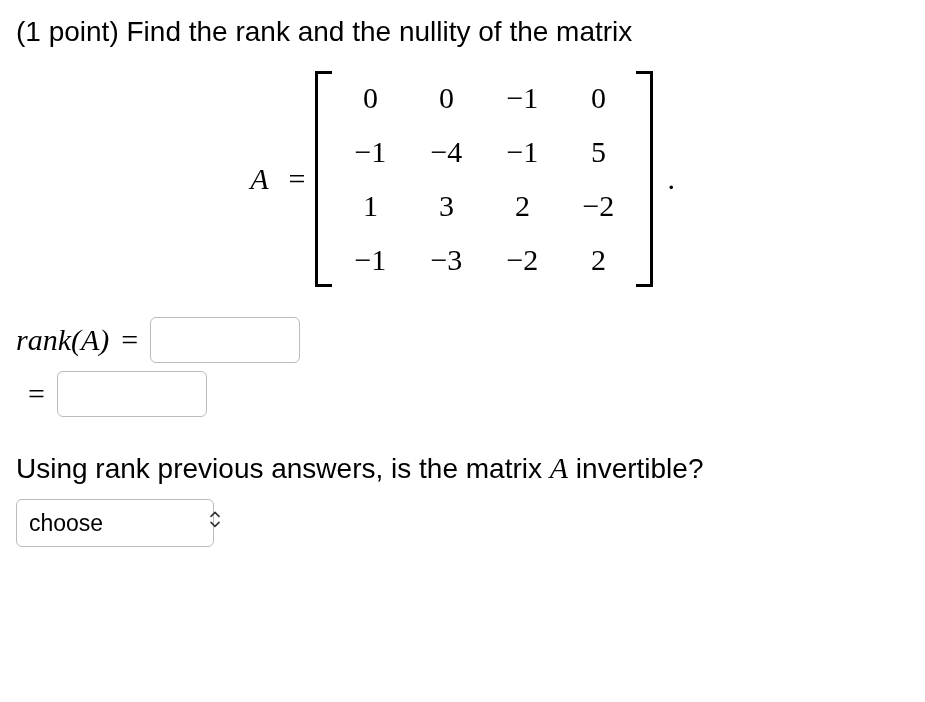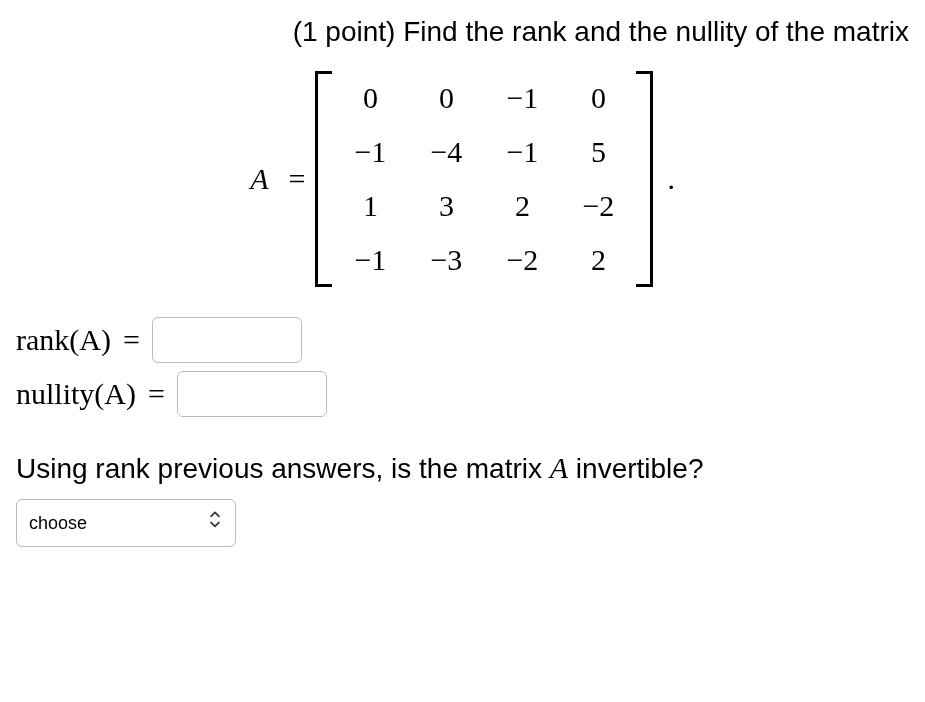--- a/index.html
+++ b/index.html
@@ -10,21 +10,20 @@
     margin: 0;
     padding: 12px 16px;
     width: 925px;
     box-sizing: border-box;
     line-height: 1.4;
   }
   .question-text {
     font-family: Arial, Helvetica, sans-serif;
     font-size: 28px;
     margin-bottom: 20px;
-    text-align: right;
   }
   .matrix-block {
     display: flex;
     align-items: center;
     justify-content: center;
     margin: 20px 0 30px 0;
     font-size: 30px;
   }
   .matrix-label {
     font-style: italic;
@@ -68,20 +67,21 @@
     margin-left: 14px;
     align-self: center;
   }
   .answer-row {
     display: flex;
     align-items: center;
     margin: 8px 0;
     font-size: 30px;
   }
   .answer-label {
+    font-style: italic;
   }
   .answer-row .eq2 {
     margin: 0 12px;
   }
   input.answer-box {
     width: 150px;
     height: 46px;
     border: 1px solid #bbb;
     border-radius: 6px;
     font-size: 24px;
@@ -99,23 +99,23 @@
     font-family: "Times New Roman", serif;
     font-style: italic;
     font-size: 30px;
   }
   .select-wrap {
     position: relative;
     display: inline-block;
     width: 220px;
   }
   select.choose {
-    width: 220px;
+    width: 198px;
     height: 48px;
-    font-size: 18px;
+    font-size: 23px;
     font-family: Arial, Helvetica, sans-serif;
     padding: 6px 12px;
     border: 1px solid #bbb;
     border-radius: 6px;
     background: #fff;
     appearance: none;
     -webkit-appearance: none;
     box-sizing: border-box;
   }
   .chev {
@@ -175,21 +175,20 @@
   <span class="period">.</span>
 </div>
 
 <div class="answer-row">
   <span class="answer-label"><span>rank</span>(<span>A</span>)</span>
   <span class="eq2">=</span>
   <input class="answer-box" type="text" value="" style="">
 </div>
 
 <div class="answer-row">
-  <span class="answer-label"><span>nullity</span>(<span>A</span>)</span>
   <span class="eq2">=</span>
   <input class="answer-box" type="text" value="" style="">
 </div>
 
 <div class="follow-text">
   <span>Using rank previous answers, is the matrix </span><span class="inlA">A</span><span> invertible?</span>
 </div>
 
 <div class="select-wrap">
   <select class="choose">

